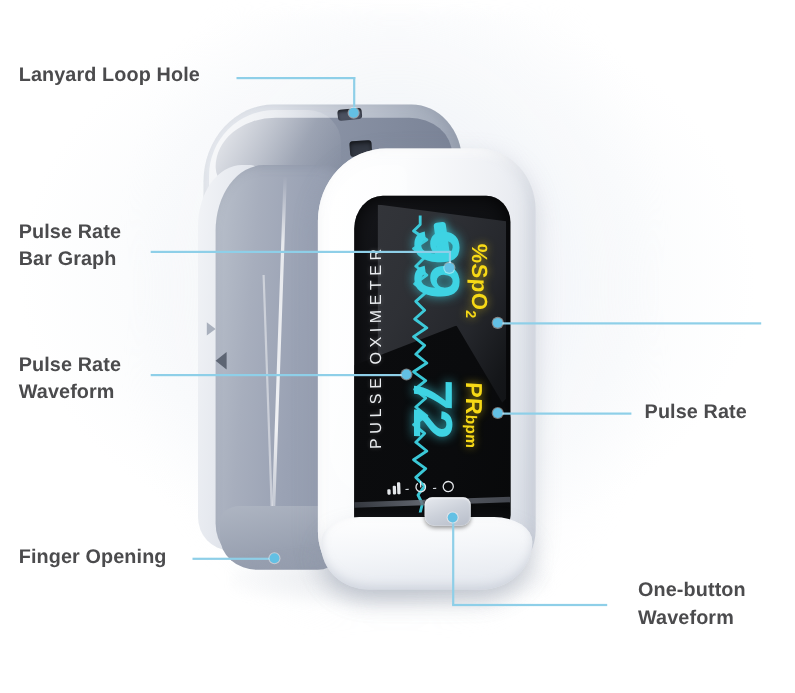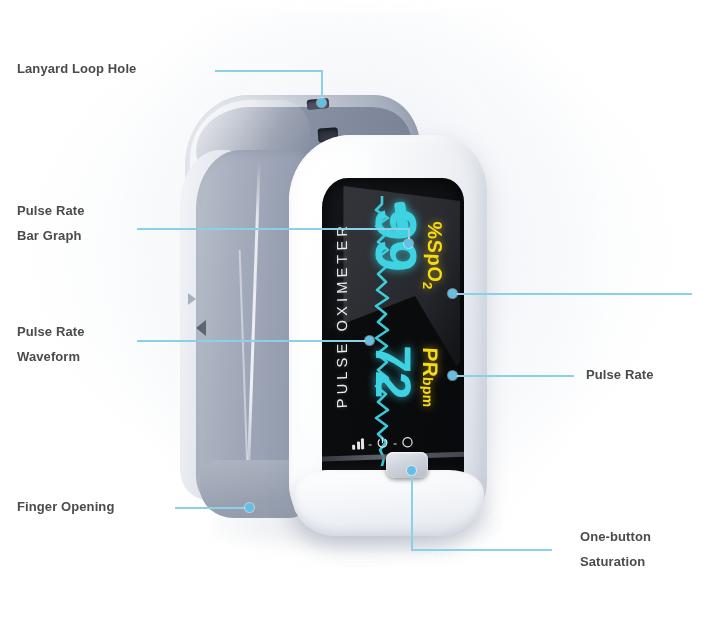--- a/index.html
+++ b/index.html
@@ -31,21 +31,21 @@
     background: radial-gradient(ellipse at 50% 45%, rgba(228,233,241,0.55) 0%, rgba(240,243,248,0.25) 52%, rgba(255,255,255,0) 76%);
     filter: blur(6px);
     pointer-events: none;
   }
 
   
   .label {
     position: absolute;
     color: #4b4b4d;
     font-weight: bold;
-    font-size: 13px;
+    font-size: 18px;
     line-height: 25px;
     letter-spacing: 0.1px;
     white-space: pre-line;
   }
   .label.right-al { text-align: left; }
 
   
   .lead {
     position: absolute;
     background: #8ecfe8;
@@ -457,17 +457,17 @@
   <div class="dot" style="left:245px; top:503px;"></div>
 
   <div class="lead h" style="left:452px; top:293px; width:240px;"></div>
   <div class="dot" style="left:448px; top:289px;"></div>
 
   <div class="label right-al" style="left:586px; top:362px;">Pulse Rate</div>
   <div class="lead h" style="left:452px; top:375px; width:122px;"></div>
   <div class="dot" style="left:448px; top:371px;"></div>
 
   <div class="label right-al" style="left:580px; top:524px;">One-button
-Saturation</div>
+Waveform</div>
   <div class="lead v" style="left:411px; top:470px; height:80px;"></div>
   <div class="lead h" style="left:411px; top:549px; width:141px;"></div>
   <div class="dot" style="left:407px; top:466px;"></div>
 </div>
 
 </body></html>

